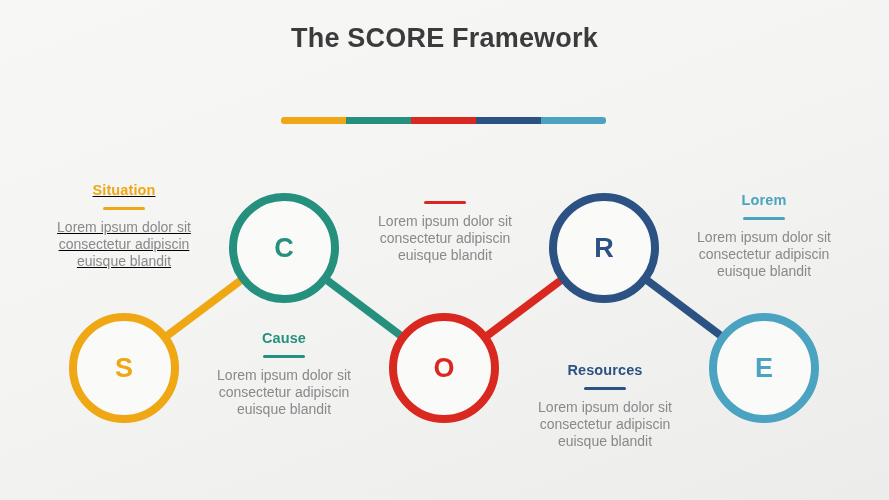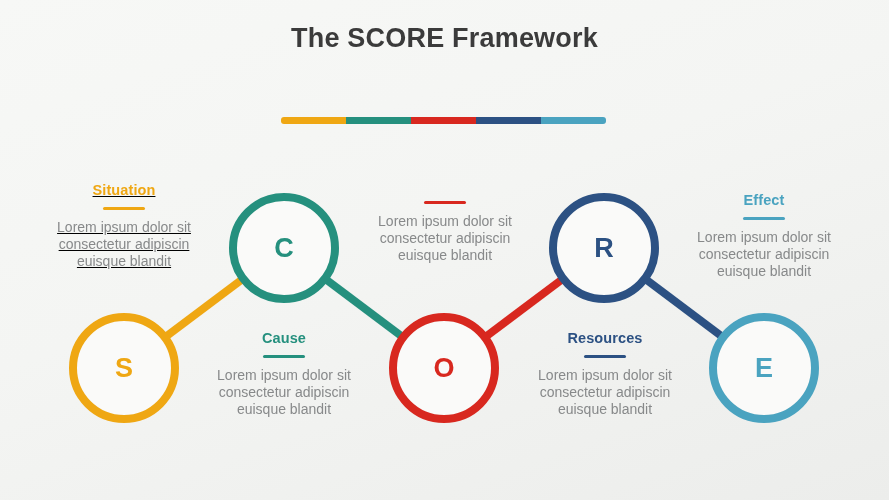--- a/index.html
+++ b/index.html
@@ -171,24 +171,24 @@
     <div class="block-rule" style="background: rgb(37, 144, 126);"></div>
     <p class="block-desc">Lorem ipsum dolor sit consectetur adipiscin euisque blandit</p>
   </div>
 
   <div class="block" id="block-outcome">
     <div class="block-rule" style="background: rgb(216, 40, 31);"></div>
     <p class="block-desc">Lorem ipsum dolor sit consectetur adipiscin euisque blandit</p>
   </div>
 
   <div class="block" id="block-resources">
-    <p class="block-title" style="color: rgb(44, 81, 131);">Resources</p>
+    <p class="block-title" style="color: rgb(44, 81, 131); margin-top: 32px;">Resources</p>
     <div class="block-rule" style="background: rgb(44, 81, 131);"></div>
     <p class="block-desc">Lorem ipsum dolor sit consectetur adipiscin euisque blandit</p>
   </div>
 
   <div class="block" id="block-effect">
-    <p class="block-title" style="color: rgb(74, 163, 192);">Effect</p>
+    <p class="block-title" style="color: rgb(74, 163, 192);">Lorem</p>
     <div class="block-rule" style="background: rgb(74, 163, 192);"></div>
     <p class="block-desc">Lorem ipsum dolor sit consectetur adipiscin euisque blandit</p>
   </div>
 
 </div>
 
 </body></html>

